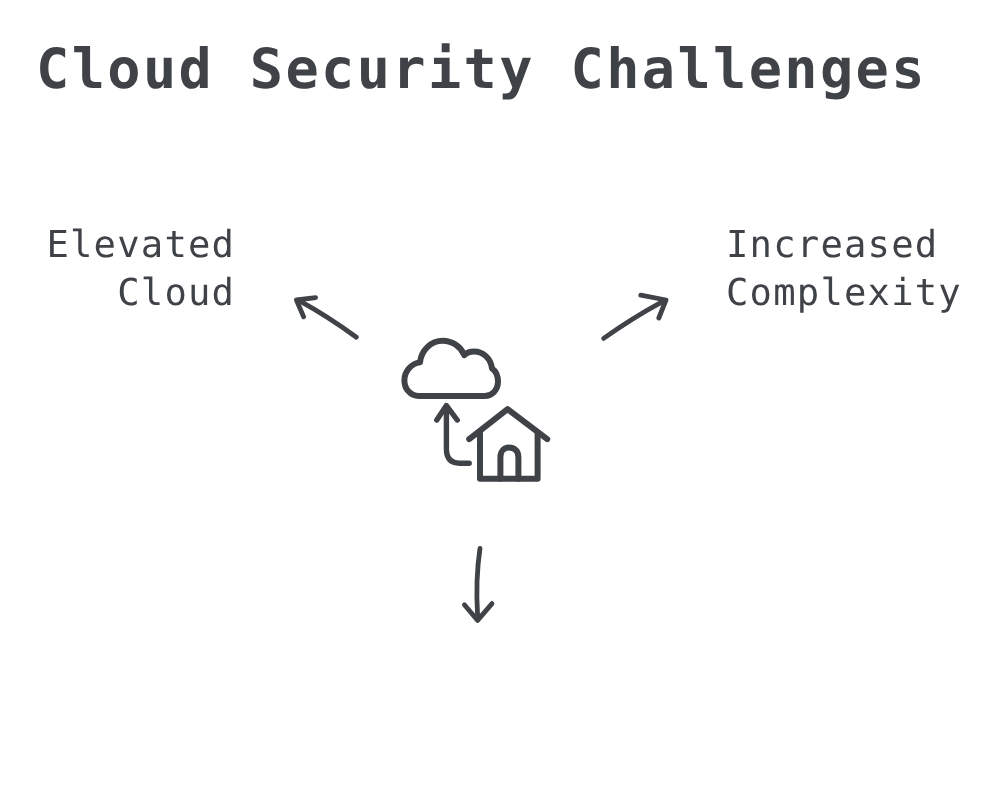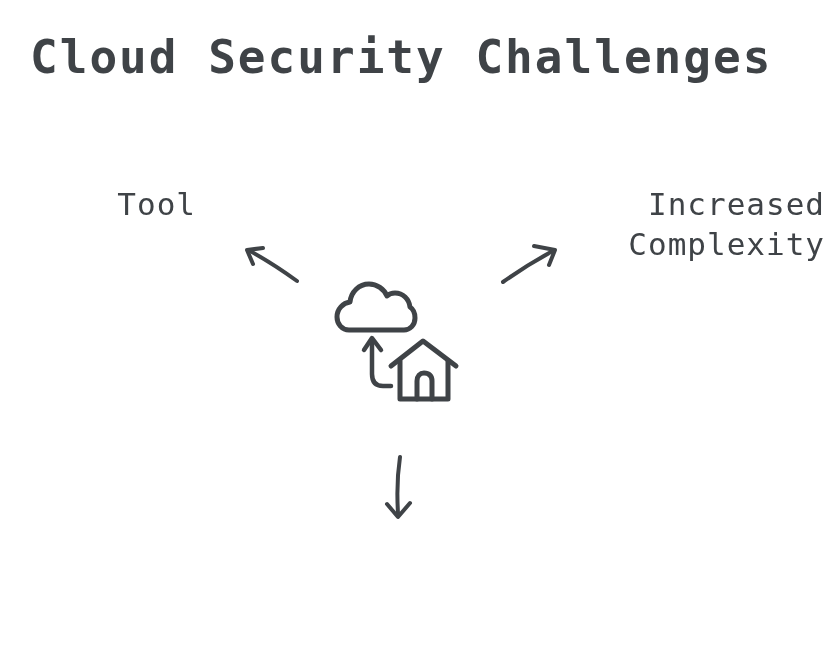--- a/index.html
+++ b/index.html
@@ -26,37 +26,38 @@
   }
   .node-label {
     position: absolute;
     font-size: 31px;
     line-height: 40px;
     letter-spacing: 1px;
     color: #3f4347;
     white-space: nowrap;
   }
   .node-elevated-risk   { left: 16px;  top: 184px; width: 180px; text-align: right; }
-  .node-increased-incidents { left: 605px; top: 184px; width: 220px; text-align: right; }
+  .node-increased-incidents { left: 605px; top: 184px; width: 220px; text-align: left; }
   .node-tool-complexity { left: 249px; top: 562px; width: 300px; text-align: center; }
   .diagram-svg {
     position: absolute;
     left: 0; top: 0;
     width: 840px; height: 660px;
   }
 </style>
 </head>
 <body>
 
 <div class="canvas">
 
   <h1 class="page-title">Cloud Security Challenges</h1>
 
   <div class="node-label node-elevated-risk">
-    <div>Tool</div>
+    <div>Elevated</div>
+    <div>Cloud</div>
   </div>
 
   <div class="node-label node-increased-incidents">
     <div>Increased</div>
     <div>Complexity</div>
   </div>
 
 
   <svg class="diagram-svg" viewBox="0 0 840 660" fill="none" stroke-linecap="round" stroke-linejoin="round">
 

